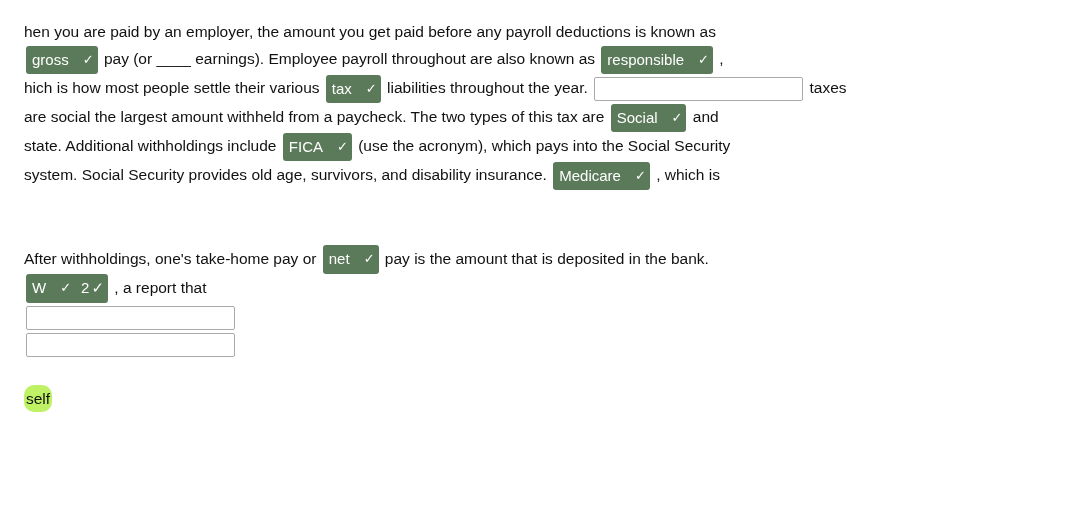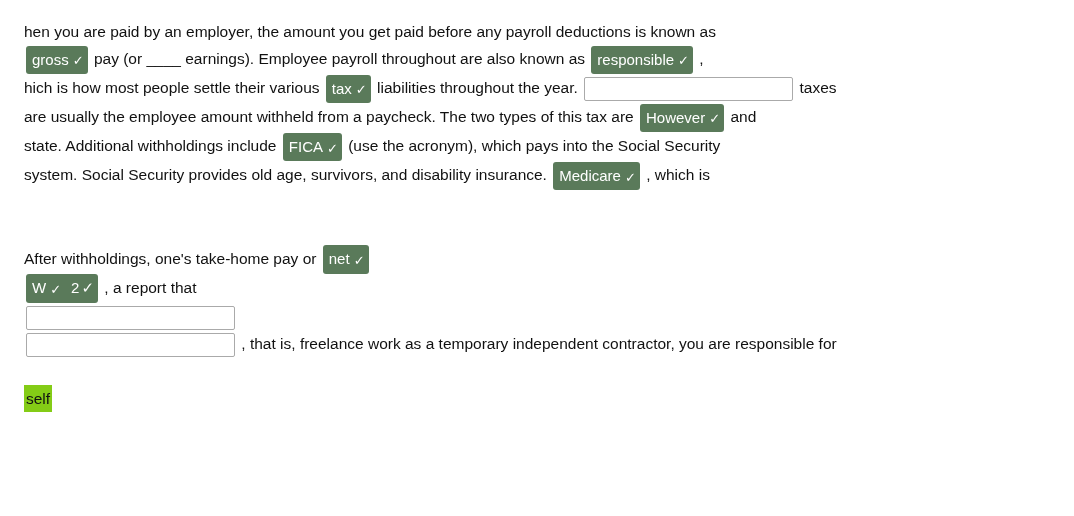--- a/index.html
+++ b/index.html
@@ -28,32 +28,32 @@
       overflow: hidden;
     }
 
     .text-block {
       font-size: 15.5px;
       line-height: 1.75;
     }
 
     .inline-select {
       display: inline-flex;
-      align-items: flex-end;
+      align-items: center;
       background: #5a7a5a;
       color: white;
       border: none;
       border-radius: 3px;
       padding: 1px 4px 1px 6px;
       font-size: 15px;
       font-weight: normal;
       cursor: pointer;
       margin: 0 2px;
       vertical-align: middle;
-      gap: 2px;
+      gap: 12px;
     }
 
     .inline-select .checkmark {
       color: white;
       font-size: 13px;
       margin-left: 2px;
     }
 
     .inline-input {
       display: inline-block;
@@ -93,24 +93,25 @@
       padding: 1px 4px 1px 6px;
       font-size: 15px;
       cursor: pointer;
       display: inline-flex;
       align-items: center;
       gap: 2px;
       margin: 0;
     }
 
     .bottom-highlight {
-      background: #84cc16;
+      background: #bef264;
       display: inline-block;
       padding: 0 2px;
       vertical-align: middle;
+      border-radius: 10px;
     }
   </style>
 </head>
 <body>
 
 <div class="page-container">
   <div class="text-block">
 
     
     <span>hen you are paid by an employer, the amount you get paid before any payroll deductions is known as</span>
@@ -137,23 +138,23 @@
       <span>tax</span>
       <span class="checkmark">✓</span>
     </span>
     <span>liabilities throughout the year.</span>
     <input class="inline-input inline-input-short" type="text" value="" style="">
     <span>taxes</span>
 
     <br>
 
     
-    <span>are usually the employee amount withheld from a paycheck. The two types of this tax are</span>
-    <span class="inline-select">
-      <span>However</span>
+    <span>are social the largest amount withheld from a paycheck. The two types of this tax are</span>
+    <span class="inline-select">
+      <span>Social</span>
       <span class="checkmark">✓</span>
     </span>
     <span>and</span>
 
     <br>
 
     
     <span>state. Additional withholdings include</span>
     <span class="inline-select">
       <span>FICA</span>
@@ -176,20 +177,21 @@
     
 
     <br><br>
 
     
     <span>After withholdings, one's take-home pay or</span>
     <span class="inline-select">
       <span>net</span>
       <span class="checkmark">✓</span>
     </span>
+    <span>pay is the amount that is deposited in the bank.</span>
 
     <br>
 
     
     <span class="w2-group">
       <span class="inline-select" style="border-radius:3px 0 0 3px;">
         <span>W</span>
         <span class="checkmark">✓</span>
       </span>
       <span class="inline-select-2">
@@ -201,21 +203,20 @@
 
     <br>
 
     
     <input class="inline-input" type="text" value="" style="">
 
     <br>
 
     
     <input class="inline-input" type="text" style="min-width: 85px;" value="">
-    <span>, that is, freelance work as a temporary independent contractor, you are responsible for</span>
 
     <br>
 
     
 
     <br>
 
     
     <span class="bottom-highlight">self</span>
 

